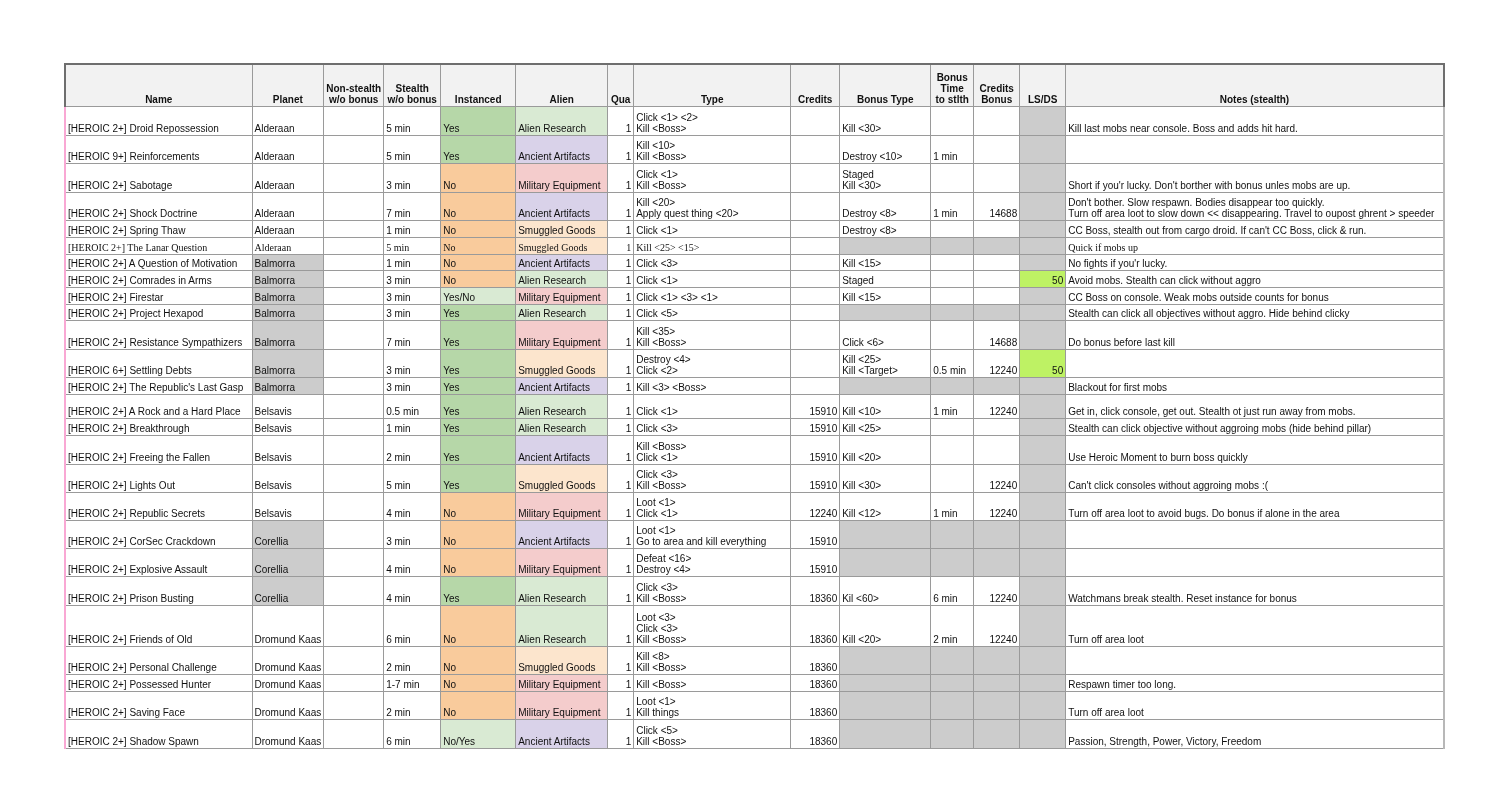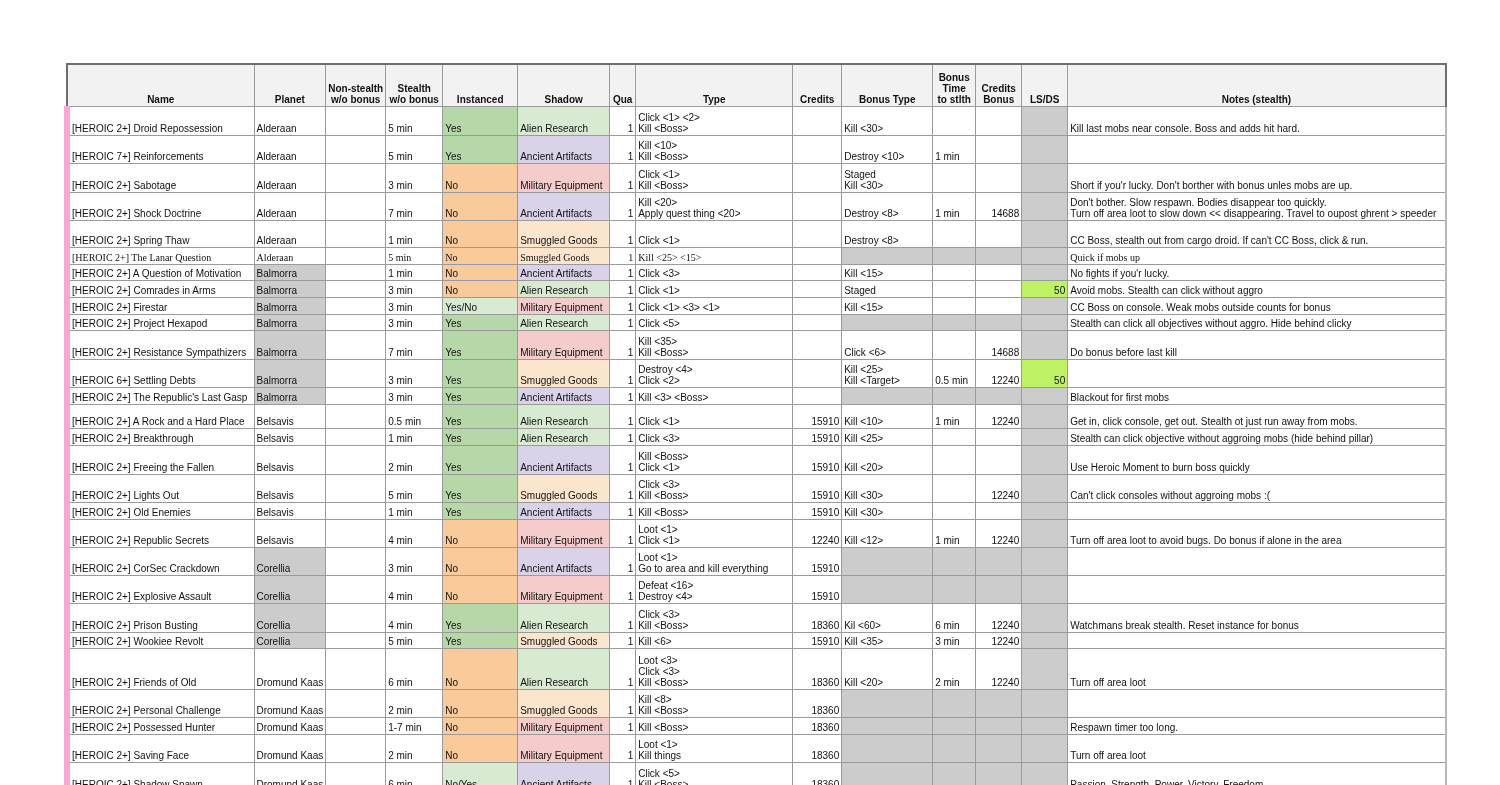--- a/index.html
+++ b/index.html
@@ -7,21 +7,21 @@
          font-family:"Liberation Sans", sans-serif; color:#111; }
   #sheet { position:absolute; left:64px; top:63px; border-collapse:collapse;
            table-layout:fixed; font-size:10px; line-height:11px; }
   #sheet th, #sheet td { border:1px solid #9a9a9a; padding:0 2px 1px 2px;
            vertical-align:bottom; white-space:pre; overflow:hidden; }
   #sheet thead th { background:#f2f2f2; font-weight:bold; text-align:center;
            height:40px; border-top:2px solid #6e6e6e; }
   #sheet thead th:first-child { border-left:2px solid #6e6e6e; }
   #sheet thead th:last-child { border-right:2px solid #6e6e6e; }
   #sheet tbody td:last-child { border-right:2px solid #b8b8b8;border-radius:8px; }
-  #sheet tbody td:first-child { border-left:6px solid #f9a8d4; }
+  #sheet tbody td:first-child { border-left:2px solid #f9a8d4; }
   .num { text-align:right; }
   .gray { background:#cccccc; }
   .blue { background:#bef264; }
   .inst-yes { background:#b6d7a8; }
   .inst-no { background:#f9cb9c; }
   .inst-mixed { background:#d9ead3; }
   .rw-alien { background:#d9ead3; }
   .rw-ancient { background:#d9d2e9; }
   .rw-military { background:#f4cccc; }
   .rw-smuggled { background:#fce5cd; }
@@ -48,21 +48,21 @@
   </colgroup>
   <thead>
     <tr>
       <th>Name</th>
       <th>Planet</th>
       <th>Non-stealth
 w/o bonus</th>
       <th>Stealth
 w/o bonus</th>
       <th>Instanced</th>
-      <th>Shadow</th>
+      <th>Alien</th>
       <th>Qua</th>
       <th>Type</th>
       <th>Credits</th>
       <th>Bonus Type</th>
       <th>Bonus
 Time
 to stlth</th>
       <th>Credits
 Bonus</th>
       <th>LS/DS</th>
@@ -81,21 +81,21 @@
         <td>Click &lt;1&gt; &lt;2&gt;
 Kill &lt;Boss&gt;</td>
         <td class="num"></td>
         <td>Kill &lt;30&gt;</td>
         <td></td>
         <td class="num"></td>
         <td class="num gray"></td>
         <td>Kill last mobs near console. Boss and adds hit hard.</td>
       </tr>
       <tr style="height: 28px;">
-        <td>[HEROIC 7+] Reinforcements</td>
+        <td>[HEROIC 9+] Reinforcements</td>
         <td>Alderaan</td>
         <td></td>
         <td>5 min</td>
         <td class="inst-yes">Yes</td>
         <td class="rw-ancient">Ancient Artifacts</td>
         <td class="num">1</td>
         <td>Kill &lt;10&gt;
 Kill &lt;Boss&gt;</td>
         <td class="num"></td>
         <td>Destroy &lt;10&gt;</td>
@@ -133,21 +133,21 @@
         <td>Kill &lt;20&gt;
 Apply quest thing &lt;20&gt;</td>
         <td class="num"></td>
         <td>Destroy &lt;8&gt;</td>
         <td>1 min</td>
         <td class="num">14688</td>
         <td class="num gray"></td>
         <td>Don't bother. Slow respawn. Bodies disappear too quickly.
 Turn off area loot to slow down &lt;&lt; disappearing. Travel to oupost ghrent &gt; speeder</td>
       </tr>
-      <tr style="height: 27px;">
+      <tr style="height: 17px;">
         <td>[HEROIC 2+] Spring Thaw</td>
         <td>Alderaan</td>
         <td></td>
         <td>1 min</td>
         <td class="inst-no">No</td>
         <td class="rw-smuggled">Smuggled Goods</td>
         <td class="num">1</td>
         <td>Click &lt;1&gt;</td>
         <td class="num"></td>
         <td>Destroy &lt;8&gt;</td>
@@ -346,36 +346,20 @@
         <td class="num">1</td>
         <td>Click &lt;3&gt;
 Kill &lt;Boss&gt;</td>
         <td class="num">15910</td>
         <td>Kill &lt;30&gt;</td>
         <td></td>
         <td class="num">12240</td>
         <td class="num gray"></td>
         <td>Can't click consoles without aggroing mobs :(</td>
       </tr>
-      <tr style="height: 17px;">
-        <td>[HEROIC 2+] Old Enemies</td>
-        <td>Belsavis</td>
-        <td></td>
-        <td>1 min</td>
-        <td class="inst-yes">Yes</td>
-        <td class="rw-ancient">Ancient Artifacts</td>
-        <td class="num">1</td>
-        <td>Kill &lt;Boss&gt;</td>
-        <td class="num">15910</td>
-        <td>Kill &lt;30&gt;</td>
-        <td></td>
-        <td class="num"></td>
-        <td class="num gray"></td>
-        <td></td>
-      </tr>
       <tr style="height: 28px;">
         <td>[HEROIC 2+] Republic Secrets</td>
         <td>Belsavis</td>
         <td></td>
         <td>4 min</td>
         <td class="inst-no">No</td>
         <td class="rw-military">Military Equipment</td>
         <td class="num">1</td>
         <td>Loot &lt;1&gt;
 Click &lt;1&gt;</td>
@@ -429,36 +413,20 @@
         <td class="rw-alien">Alien Research</td>
         <td class="num">1</td>
         <td>Click &lt;3&gt;
 Kill &lt;Boss&gt;</td>
         <td class="num">18360</td>
         <td>Kil &lt;60&gt;</td>
         <td>6 min</td>
         <td class="num">12240</td>
         <td class="num gray"></td>
         <td>Watchmans break stealth. Reset instance for bonus</td>
-      </tr>
-      <tr style="height: 16px;">
-        <td>[HEROIC 2+] Wookiee Revolt</td>
-        <td class="gray">Corellia</td>
-        <td></td>
-        <td>5 min</td>
-        <td class="inst-yes">Yes</td>
-        <td class="rw-smuggled">Smuggled Goods</td>
-        <td class="num">1</td>
-        <td>Kill &lt;6&gt;</td>
-        <td class="num">15910</td>
-        <td>Kill &lt;35&gt;</td>
-        <td>3 min</td>
-        <td class="num">12240</td>
-        <td class="num gray"></td>
-        <td></td>
       </tr>
       <tr style="height: 41px;">
         <td>[HEROIC 2+] Friends of Old</td>
         <td>Dromund Kaas</td>
         <td></td>
         <td>6 min</td>
         <td class="inst-no">No</td>
         <td class="rw-alien">Alien Research</td>
         <td class="num">1</td>
         <td>Loot &lt;3&gt;

